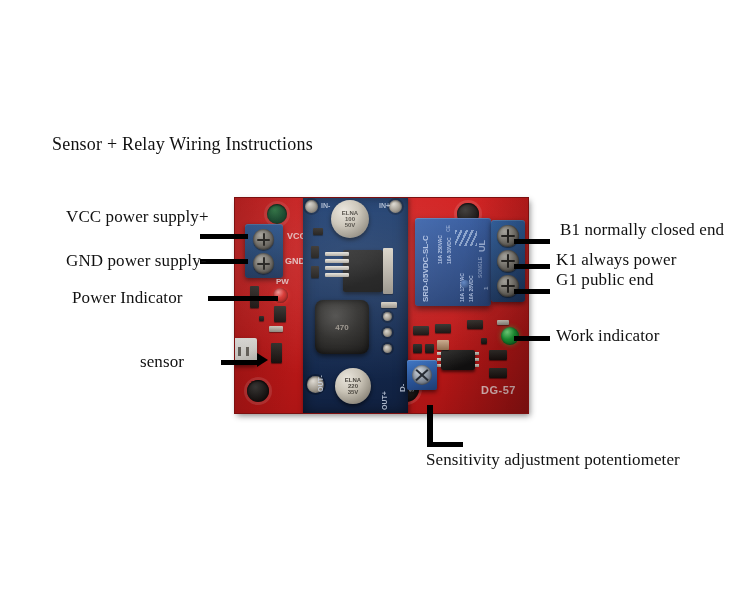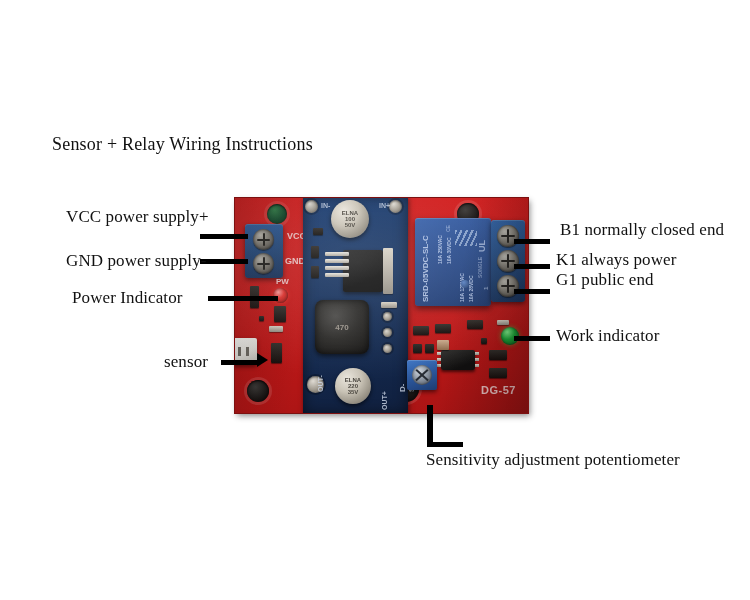--- a/index.html
+++ b/index.html
@@ -299,21 +299,21 @@
   <div class="leader h" style="left:514px;top:264px;width:36px;"></div>
   <div class="leader h" style="left:514px;top:289px;width:36px;"></div>
   <div class="leader h" style="left:514px;top:336px;width:36px;"></div>
 
   <div class="leader v" style="left:427px;top:405px;height:42px;"></div>
   <div class="leader h" style="left:427px;top:442px;width:36px;"></div>
 
   <div class="lbl callout" style="left:66px;top:207px;">VCC power supply+</div>
   <div class="lbl callout" style="left:66px;top:251px;">GND power supply-</div>
   <div class="lbl callout" style="left:72px;top:288px;">Power Indicator</div>
-  <div class="lbl callout" style="left:164px;top:352px;">sensor</div>
+  <div class="lbl callout" style="left:140px;top:352px;">sensor</div>
 
   <div class="lbl callout" style="left:560px;top:220px;">B1 normally closed end</div>
   <div class="lbl callout" style="left:556px;top:250px;">K1 always power</div>
   <div class="lbl callout" style="left:556px;top:270px;">G1 public end</div>
   <div class="lbl callout" style="left:556px;top:326px;">Work indicator</div>
 
   <div class="lbl callout" style="left:426px;top:450px;">Sensitivity adjustment potentiometer</div>
 
 </div>
 

